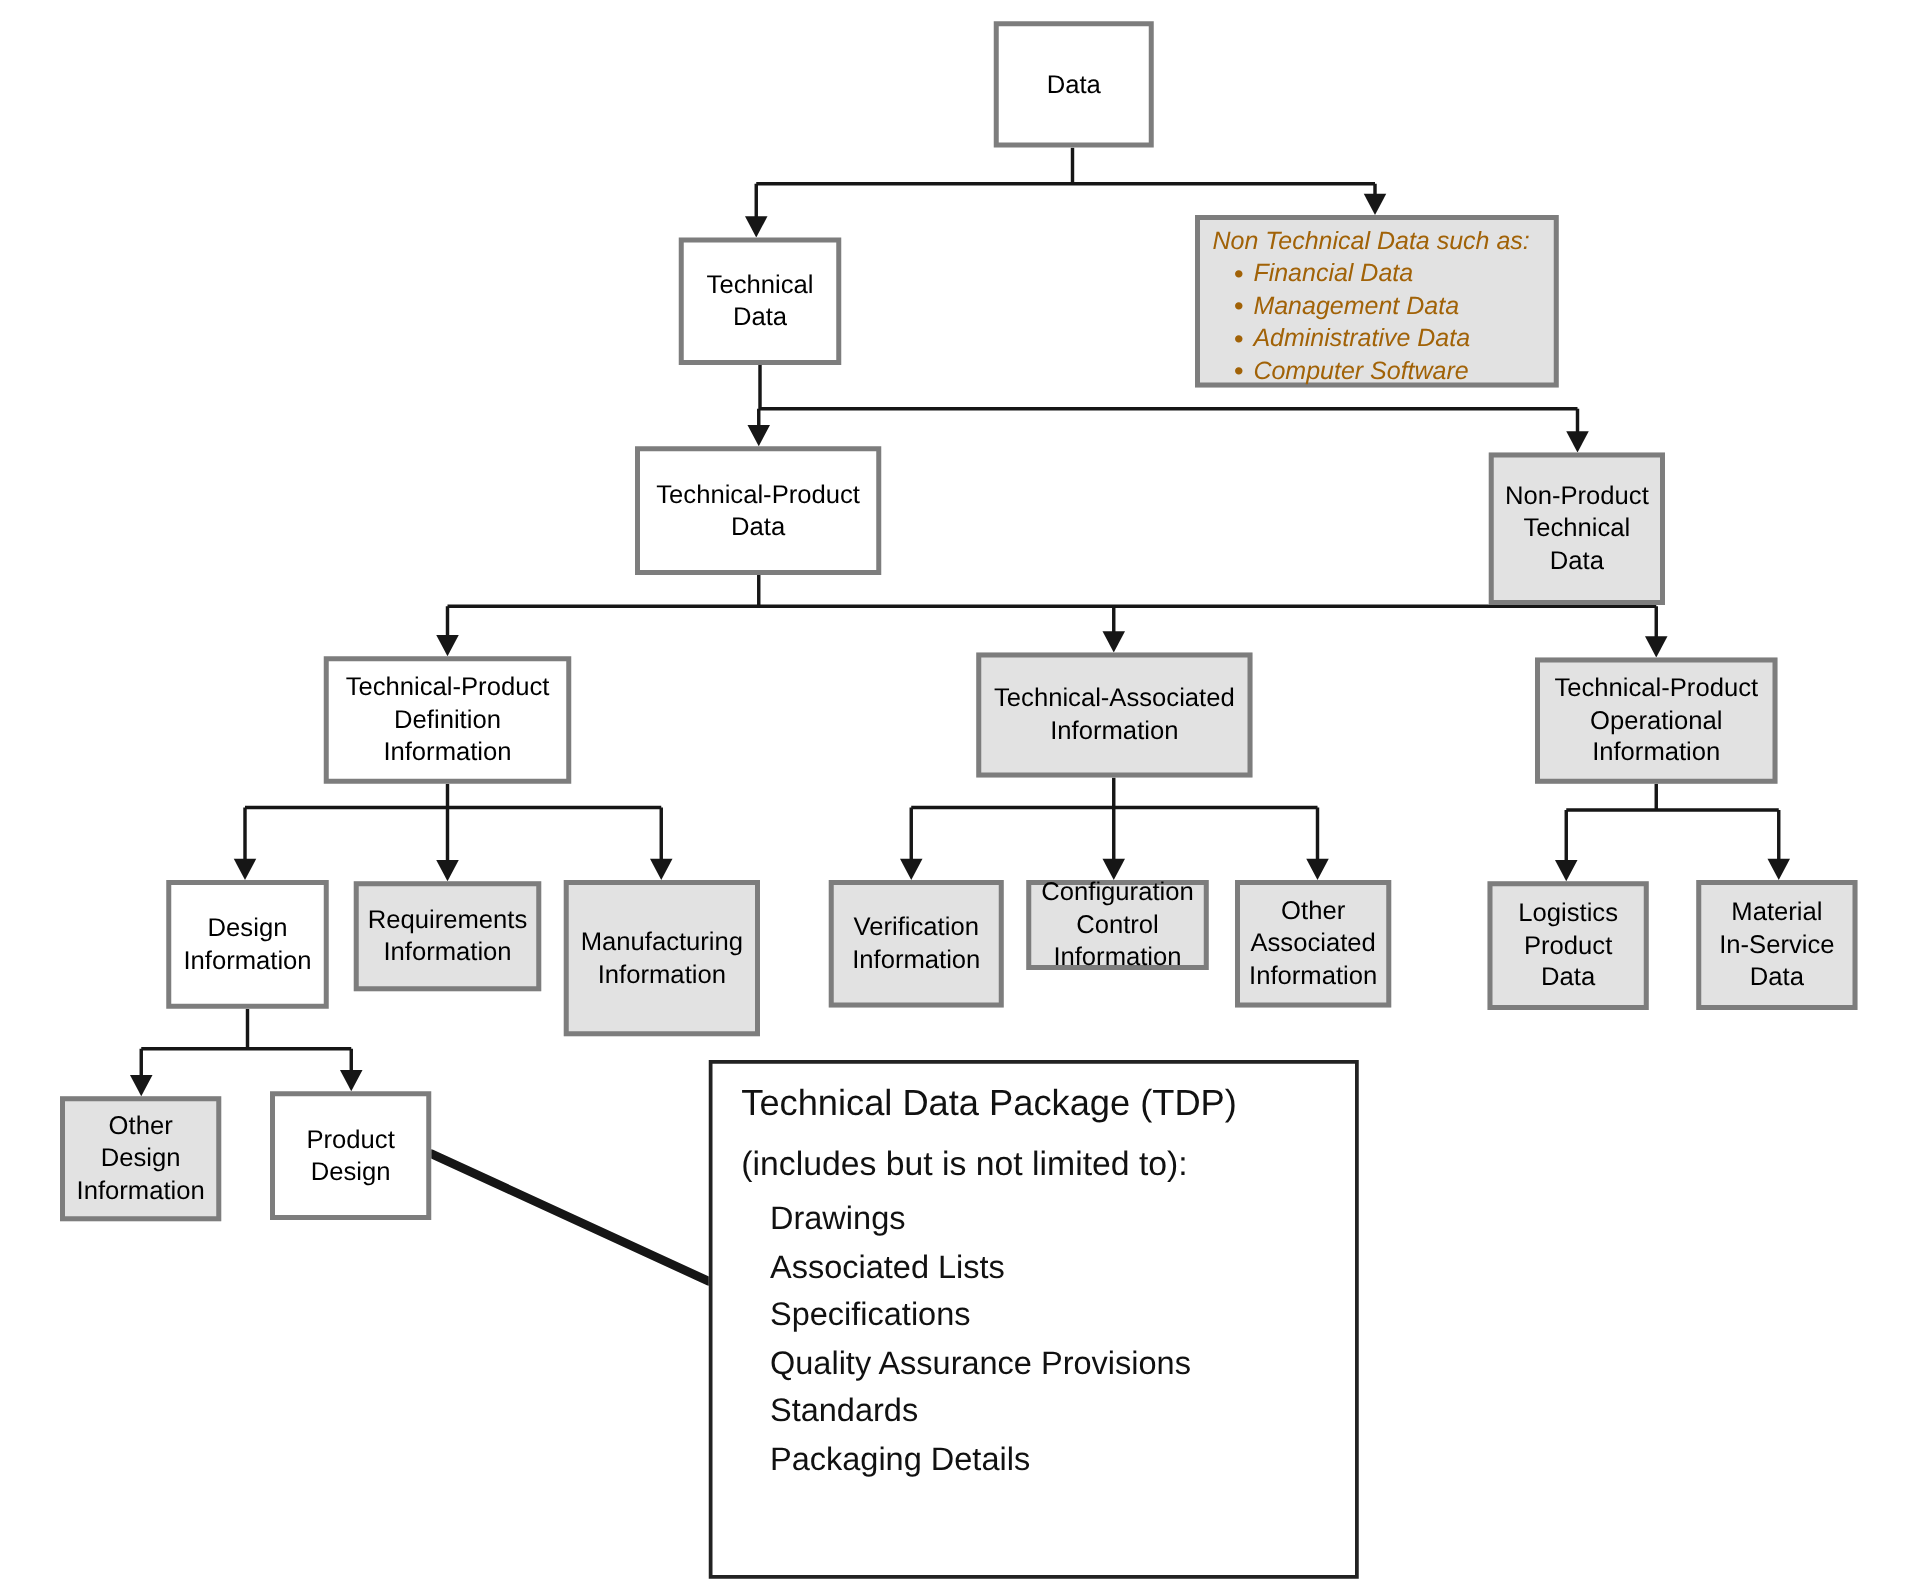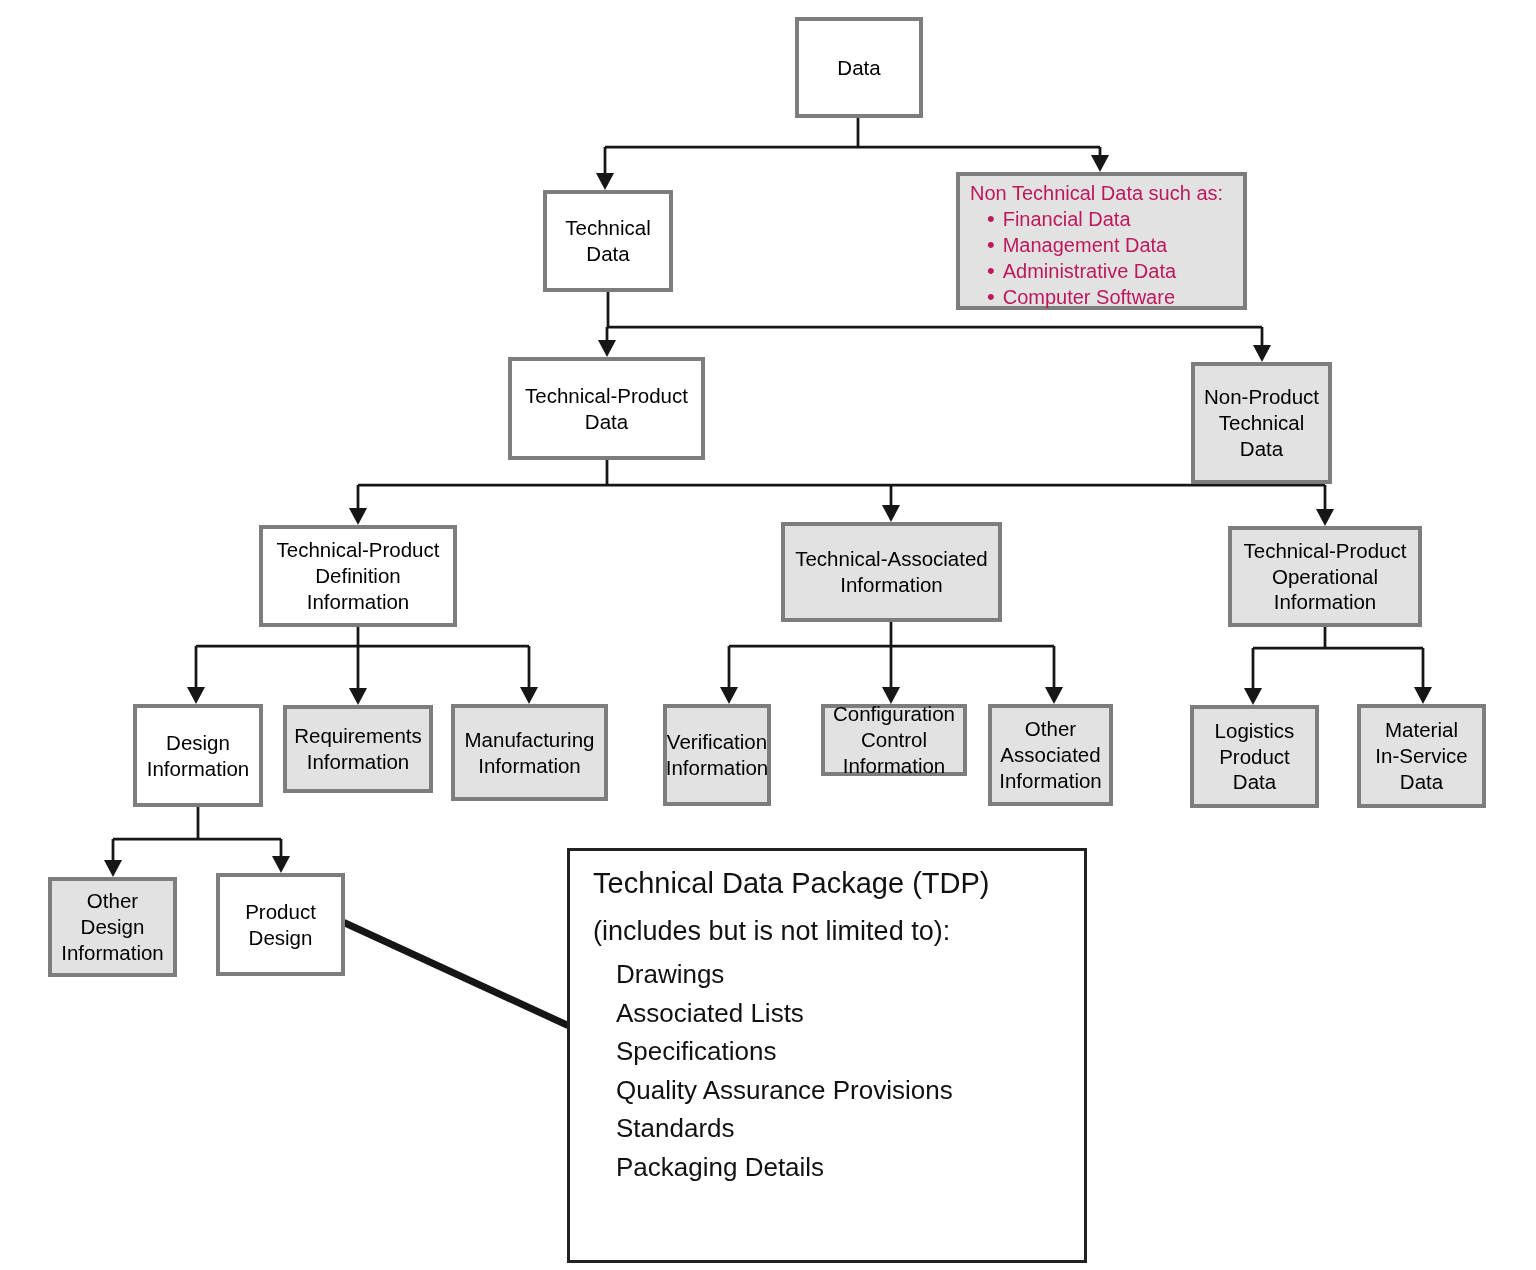--- a/index.html
+++ b/index.html
@@ -12,22 +12,22 @@
     border:4px solid #7d7d7d;
     display:flex;align-items:center;justify-content:center;
     text-align:center;font-size:20.5px;line-height:1.26;color:#000000;
     white-space:pre-line;padding:2px;
   }
   .white{background:#ffffff;}
   .gray{background:#e2e2e2;}
 
   .panel{
     position:absolute;box-sizing:border-box;
-    border:4px solid #7d7d7d;background:#e2e2e2;color:#be185d;
-    padding:4px 8px 4px 10px;font-size:20px;
+    border:4px solid #7d7d7d;background:#e2e2e2;color:#a16207;
+    padding:4px 8px 4px 10px;font-size:20px;font-style:italic;
   }
   .nt-title{white-space:nowrap;line-height:26px;}
   .nt-item{white-space:nowrap;line-height:26px;padding-left:17px;display:flex;align-items:center;}
   .nt-bullet{margin-right:8px;font-size:22px;line-height:26px;}
 
   .tdp{
     position:absolute;box-sizing:border-box;
     border:3px solid #222222;background:#ffffff;color:#111111;
     padding:16px 10px 0 23px;
   }
@@ -114,24 +114,24 @@
   <div class="node gray" style="left:1228px;top:526px;width:194px;height:101px">Technical-Product
 Operational
 Information</div>
 
   <div class="node white" style="left:133px;top:704px;width:130px;height:103px">Design
 Information</div>
 
   <div class="node gray" style="left:283px;top:705px;width:150px;height:88px">Requirements
 Information</div>
 
-  <div class="node gray" style="left:451px;top:704px;width:157px;height:97px">Manufacturing
+  <div class="node gray" style="left:451px;top:704px;width:157px;height:125px">Manufacturing
 Information</div>
 
-  <div class="node gray" style="left:663px;top:704px;width:108px;height:102px">Verification
+  <div class="node gray" style="left:663px;top:704px;width:140px;height:102px">Verification
 Information</div>
 
   <div class="node gray" style="left:821px;top:704px;width:146px;height:72px">Configuration
 Control
 Information</div>
 
   <div class="node gray" style="left:988px;top:704px;width:125px;height:102px">Other
 Associated
 Information</div>
 

